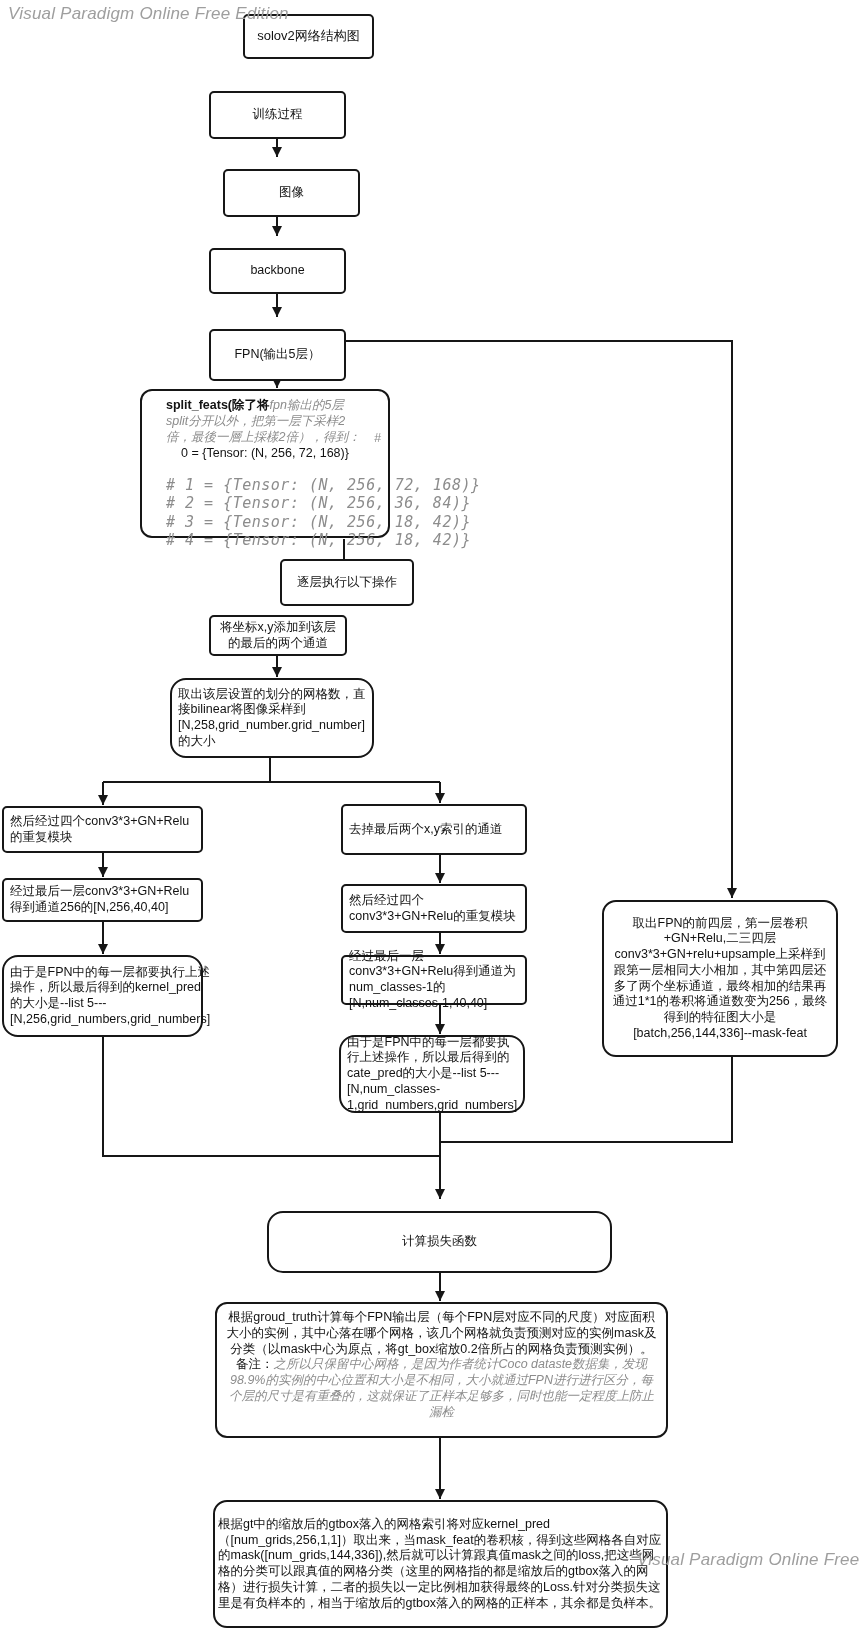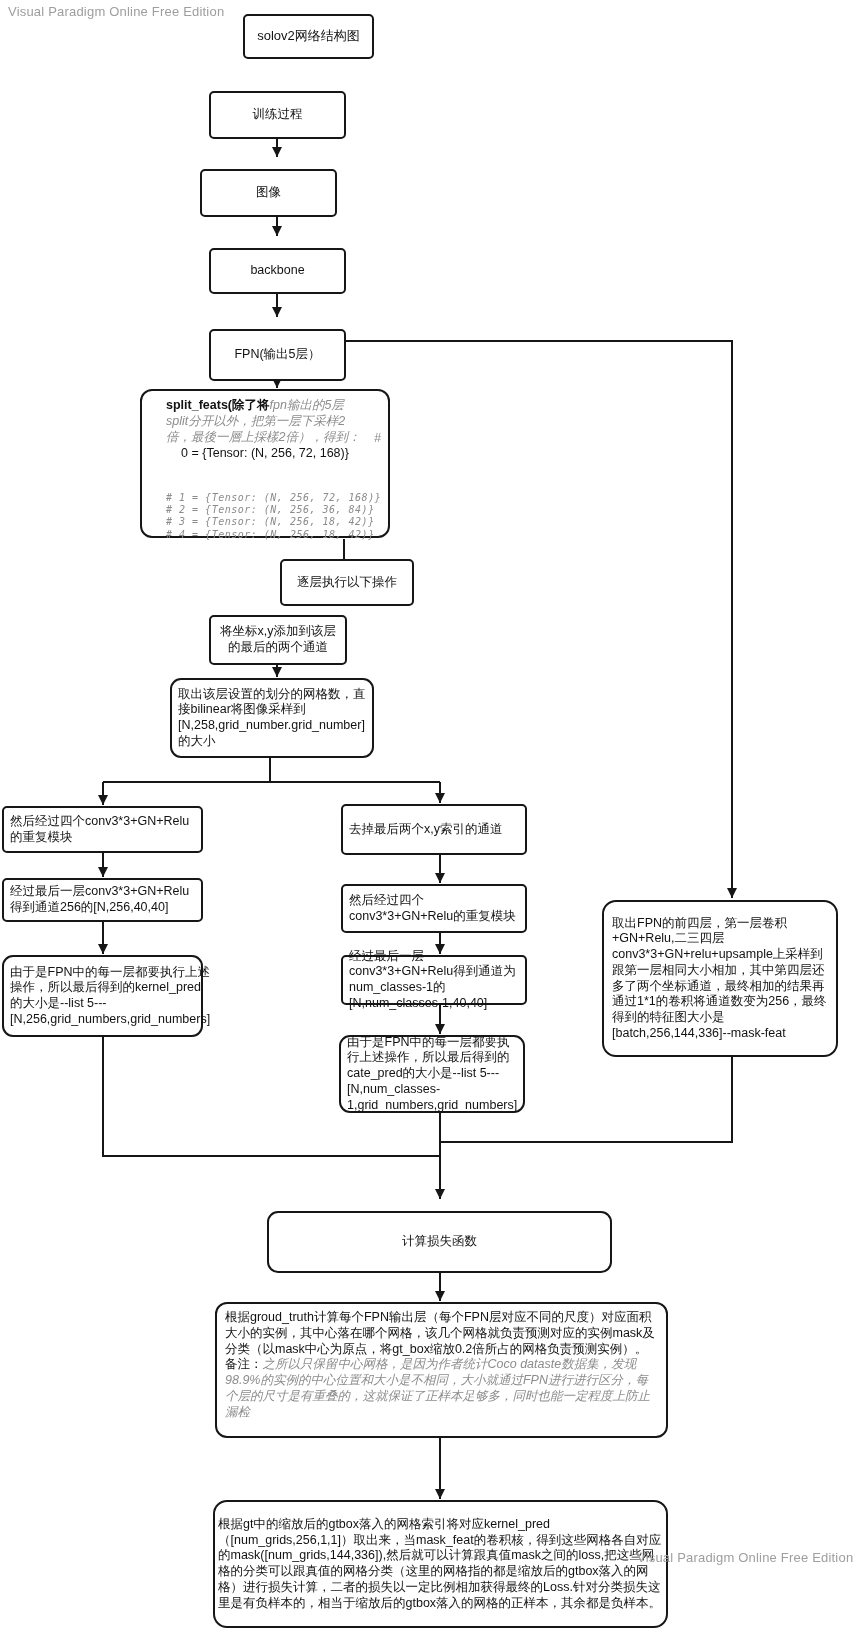--- a/index.html
+++ b/index.html
@@ -2,43 +2,43 @@
 <html><head>
 <meta charset="utf-8">
 <style>
   html,body{margin:0;padding:0;}
   body{
     width:864px;height:1639px;position:relative;background:#ffffff;
     font-family:"Liberation Sans","DejaVu Sans",sans-serif;color:#121212;
     overflow:hidden;
   }
   .wm{
-    position:absolute;font-size:13px;color:#9e9e9e;letter-spacing:.2px;
-    white-space:nowrap;z-index:5;
+    position:absolute;font-size:17px;color:#9e9e9e;letter-spacing:.2px;
+    white-space:nowrap;z-index:5;font-style:italic;
   }
   #connectors{position:absolute;left:0;top:0;z-index:1;}
   .box{
     position:absolute;background:#ffffff;border:2px solid #161616;
     box-sizing:border-box;z-index:2;font-size:12.5px;line-height:1.26;
     color:#121212;
   }
   .center{display:flex;align-items:center;justify-content:center;text-align:center;padding:2px 8px;margin-top:11px;}
   .leftal{display:flex;align-items:center;text-align:left;padding:3px 6px;}
-  .r5{border-radius:5px}.r8{border-radius:11px}.r12{border-radius:12px}.r14{border-radius:14px}
+  .r5{border-radius:5px}.r8{border-radius:16px}.r12{border-radius:12px}.r14{border-radius:14px}
   .gray{color:#8c8c8c;font-style:italic;}
   .mono{font-family:"DejaVu Sans Mono","Liberation Mono",monospace;}
   
   .sf{padding:7px 24px;}
   .sf-hash{position:absolute;right:7px;top:40px;}
   .sf-line0{margin-top:1px;text-align:center;}
-  .sf-code{margin-top:30px;font-size:10px;line-height:1.22;letter-spacing:.5px;}
+  .sf-code{margin-top:14px;font-size:15px;line-height:1.22;letter-spacing:.5px;}
   .sf-code div{white-space:nowrap;}
   
   .gt-note{margin-top:16px;}
-  .pad8{padding:6px 8px;}
+  .pad8{padding:6px 8px;text-align:center;}
   .pad10{padding:8px 3px;}
   .title-font{font-size:13px;}
 </style>
 </head>
 <body>
 
 <div class="wm" style="left:8px;top:4px">Visual Paradigm Online Free Edition</div>
 <div class="wm" style="left:637px;top:1550px">Visual Paradigm Online Free Edition</div>
 
 <svg id="connectors" width="864" height="1639" viewBox="0 0 864 1639">
@@ -73,21 +73,21 @@
 </svg>
 
 <div class="box center r5 title-font" style="left:243px;top:3px;width:131px;height:45px">
   <span>solov2网络结构图</span>
 </div>
 
 <div class="box center r5" style="left:209px;top:80px;width:137px;height:48px">
   <span>训练过程</span>
 </div>
 
-<div class="box center r5" style="left:200px;top:158px;width:137px;height:48px">
+<div class="box center r5" style="left:223px;top:158px;width:137px;height:48px">
   <span>图像</span>
 </div>
 
 <div class="box center r5" style="left:209px;top:237px;width:137px;height:46px">
   <span>backbone</span>
 </div>
 
 <div class="box center r5" style="left:209px;top:318px;width:137px;height:52px">
   <span>FPN(输出5层）</span>
 </div>
@@ -103,21 +103,21 @@
     <div># 2 = {Tensor: (N, 256, 36, 84)}</div>
     <div># 3 = {Tensor: (N, 256, 18, 42)}</div>
     <div># 4 = {Tensor: (N, 256, 18, 42)}</div>
   </div>
 </div>
 
 <div class="box center r5" style="left:280px;top:548px;width:134px;height:47px">
   <span>逐层执行以下操作</span>
 </div>
 
-<div class="box center r5" style="left:209px;top:604px;width:138px;height:50px">
+<div class="box center r5" style="left:209px;top:604px;width:138px;height:41px">
   <span>将坐标x,y添加到该层的最后的两个通道</span>
 </div>
 
 <div class="box leftal r8" style="left:170px;top:678px;width:204px;height:80px">
   <span>取出该层设置的划分的网格数，直接bilinear将图像采样到[N,258,grid_number.grid_number]的大小</span>
 </div>
 
 <div class="box leftal r5" style="left:2px;top:806px;width:201px;height:47px">
   <span>然后经过四个conv3*3+GN+Relu的重复模块</span>
 </div>

